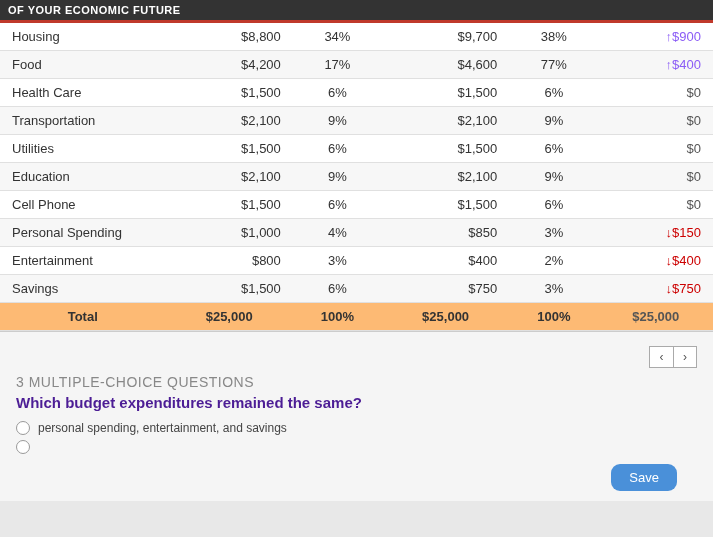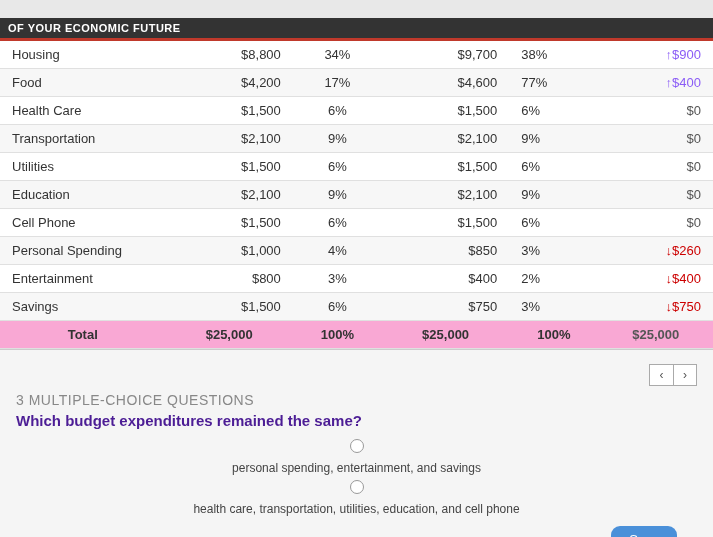--- a/index.html
+++ b/index.html
@@ -10,52 +10,51 @@
       min-height: 537px;
       overflow: hidden;
     }
     .header-bar {
       background: #333;
       color: #fff;
       font-size: 11px;
       font-weight: bold;
       padding: 4px 8px;
       letter-spacing: 0.5px;
-      margin-top: 18px;
     }
     .table-container {
       background: #fff;
       margin: 0;
     }
     table {
       width: 100%;
       border-collapse: collapse;
       font-size: 13px;
     }
     table td {
       padding: 6px 12px;
       border-bottom: 1px solid #e0e0e0;
       color: #333;
     }
     table tr:nth-child(even) {
       background: #f7f7f7;
     }
     table tr:last-child td {
       font-weight: bold;
-      background: #f9a8d4;
+      background: #fdba74;
       text-align: center;
     }
     table tr:last-child td:first-child {
       text-align: center;
     }
     .col-category { width: 130px; }
     .col-amount { width: 100px; text-align: right; margin-top: 26px; }
     .col-pct { width: 70px; text-align: center; }
     .col-amount2 { width: 100px; text-align: right; }
-    .col-pct2 { width: 70px; }
+    .col-pct2 { width: 70px; text-align: center; }
     .col-diff { width: 90px; text-align: right; }
     .diff-up { color: #8b5cf6; }
     .diff-down { color: #c00; }
     .diff-zero { color: #555; }
     .bottom-section {
       background: #f5f5f5;
       padding: 14px 16px 10px 16px;
       border-top: 1px solid #ccc;
     }
     .nav-arrows {
@@ -92,21 +91,20 @@
       margin-bottom: 10px;
     }
     .option {
       display: flex;
       align-items: center;
       gap: 8px;
       font-size: 12px;
       color: #444;
       margin-bottom: 5px;
       cursor: pointer;
-      flex-direction: column;
     }
     .option-circle {
       width: 14px;
       height: 14px;
       border-radius: 50%;
       border: 1.5px solid #999;
       background: #fff;
       flex-shrink: 0;
     }
     .save-bar {
@@ -196,21 +194,21 @@
     <td class="col-amount2">$1,500</td>
     <td class="col-pct2">6%</td>
     <td class="col-diff diff-zero">$0</td>
   </tr>
         <tr>
     <td class="col-category">Personal Spending</td>
     <td class="col-amount">$1,000</td>
     <td class="col-pct">4%</td>
     <td class="col-amount2">$850</td>
     <td class="col-pct2">3%</td>
-    <td class="col-diff diff-down">↓$260</td>
+    <td class="col-diff diff-down">↓$150</td>
   </tr>
         <tr>
     <td class="col-category">Entertainment</td>
     <td class="col-amount">$800</td>
     <td class="col-pct">3%</td>
     <td class="col-amount2">$400</td>
     <td class="col-pct2">2%</td>
     <td class="col-diff diff-down">↓$400</td>
   </tr>
         <tr>
@@ -240,19 +238,18 @@
   </div>
   <div class="question-label">3 MULTIPLE-CHOICE QUESTIONS</div>
   <div class="question-text">Which budget expenditures remained the same?</div>
   <div id="options-container">
       <div class="option">
     <div class="option-circle"></div>
     <span>personal spending, entertainment, and savings</span>
   </div>
       <div class="option">
     <div class="option-circle"></div>
-    <span>health care, transportation, utilities, education, and cell phone</span>
   </div>
     </div>
   <div class="save-bar">
     <button class="save-btn">Save</button>
   </div>
 </div>
 
 </body></html>

